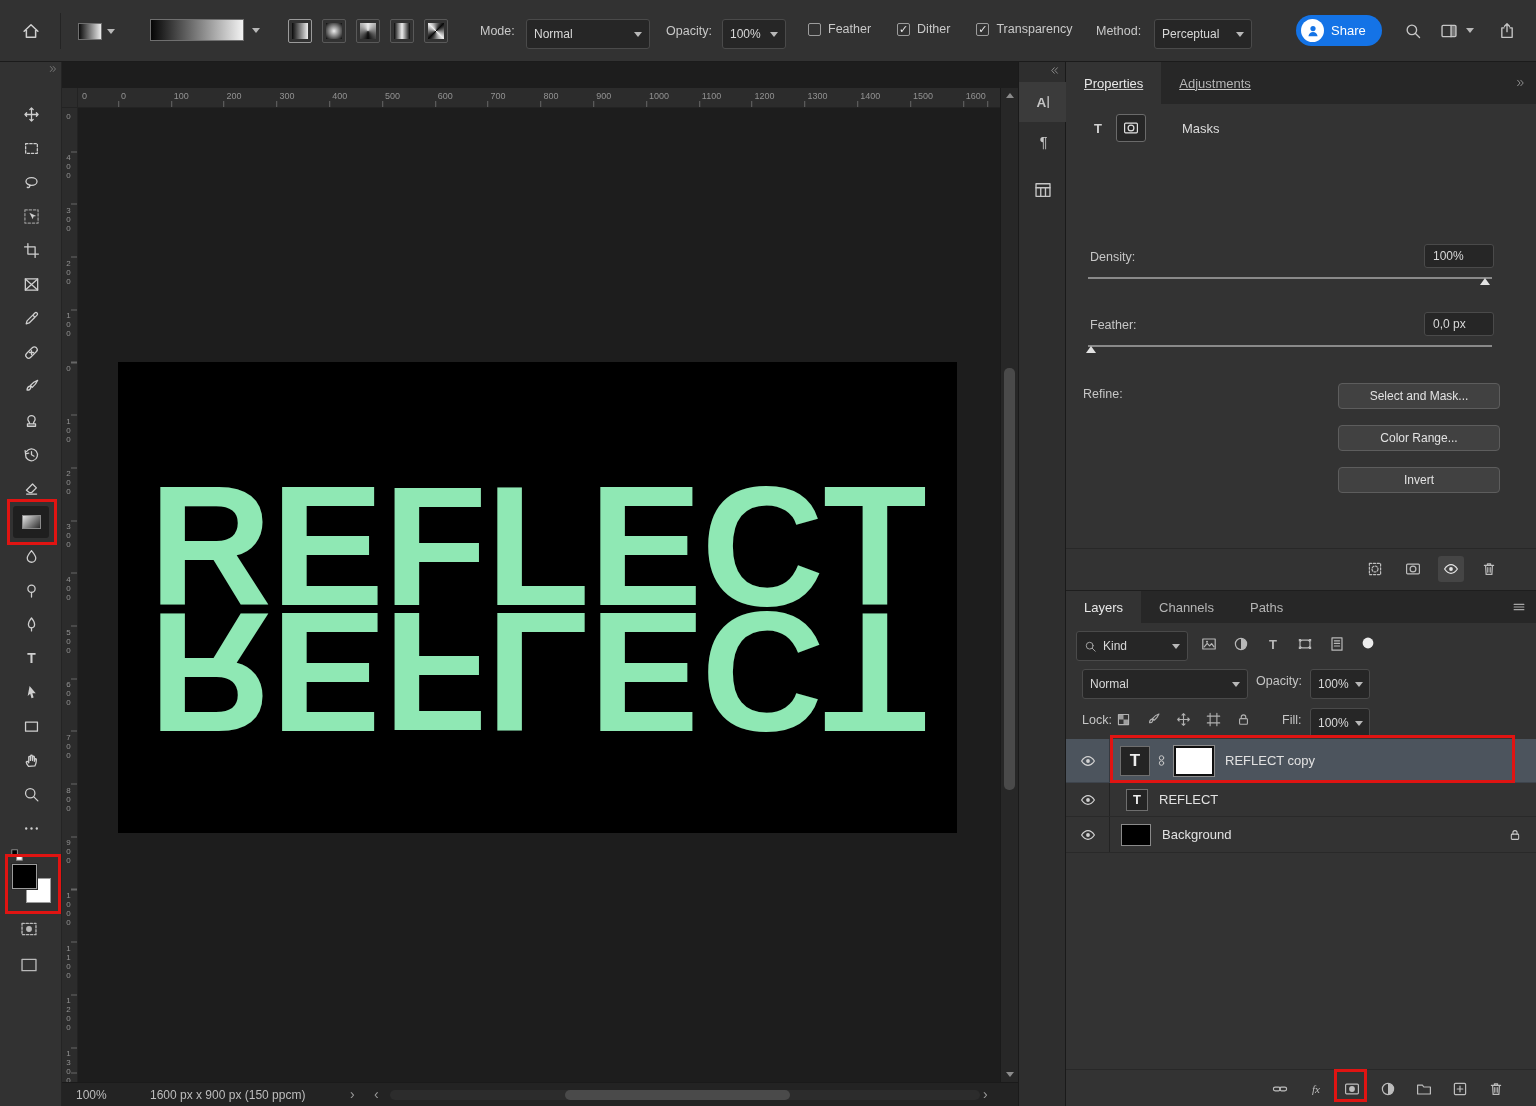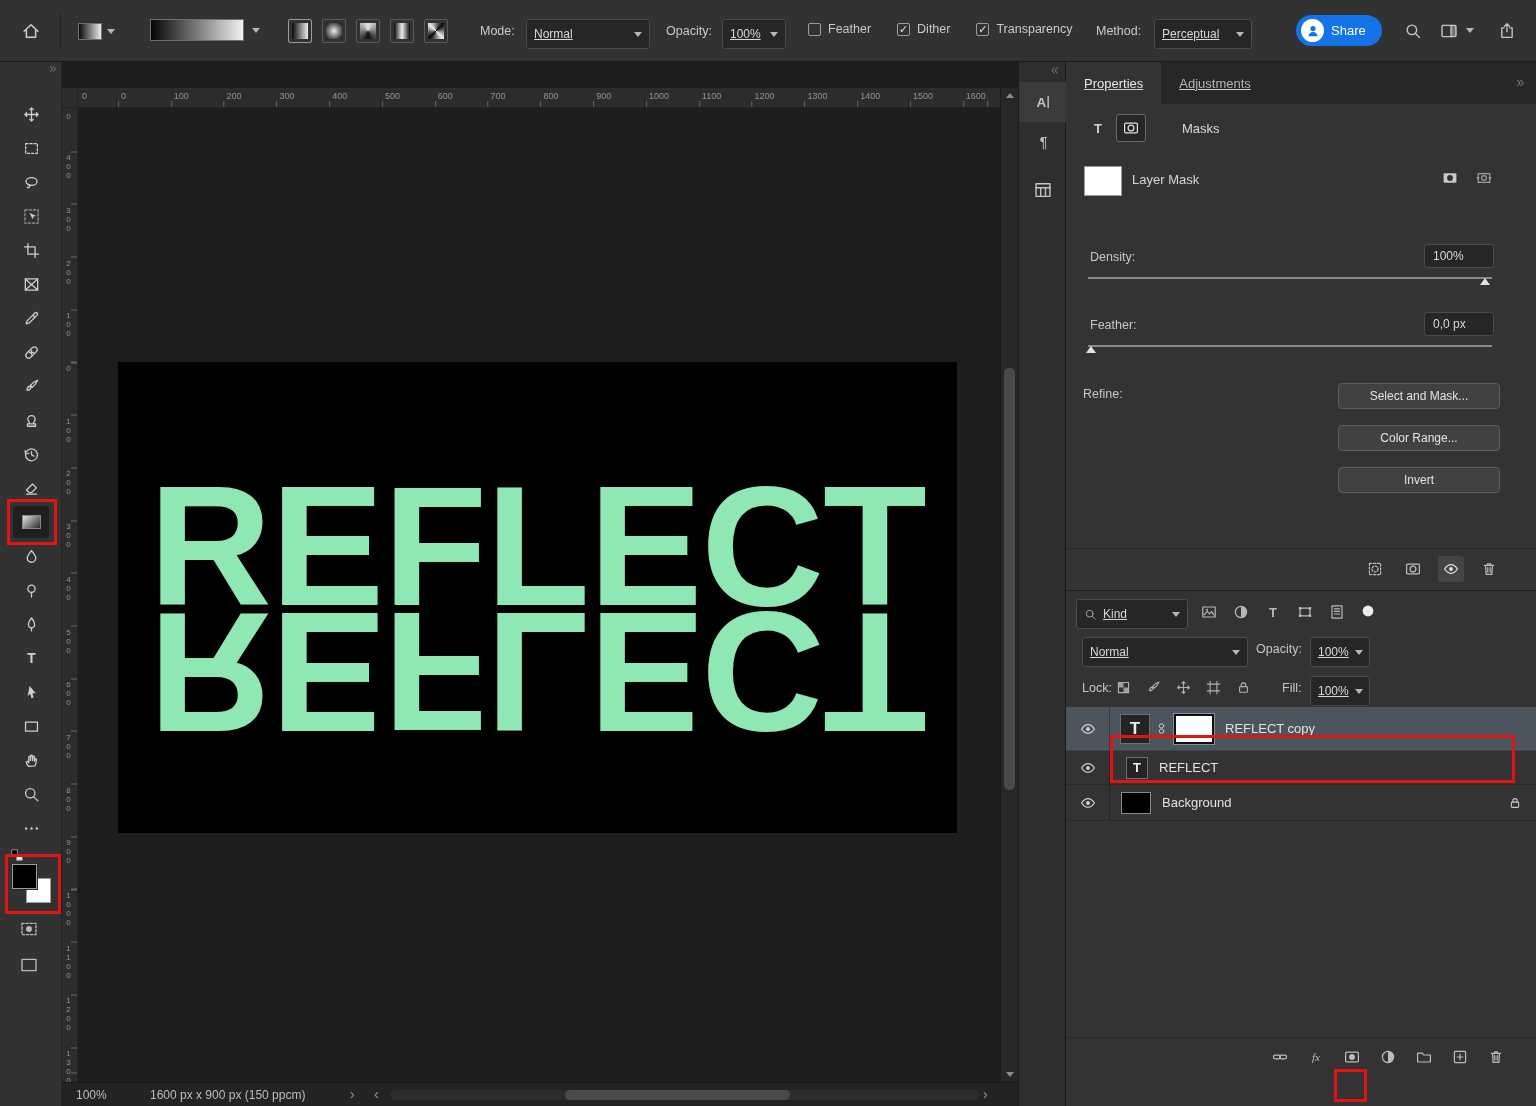--- a/index.html
+++ b/index.html
@@ -24,21 +24,21 @@
   .caret{width:0;height:0;border-left:4px solid transparent;border-right:4px solid transparent;border-top:5px solid #b8b8b8;display:inline-block;}
   #grad-styles{position:absolute;left:288px;top:19px;display:flex;gap:10px;}
   .gstyle{width:24px;height:24px;border:1px solid #595959;border-radius:2px;padding:3px;background-origin:content-box;background-clip:content-box;}
   .gstyle.selected{border-color:#9b9b9b;background-color:#1c1c1c;}
   .linear-gradient-icon{background-image:linear-gradient(90deg,#0a0a0a,#ededed);}
   .radial-gradient-icon{background-image:radial-gradient(circle,#ededed,#0a0a0a);}
   .angle-gradient-icon{background-image:conic-gradient(#ededed,#0a0a0a,#ededed);}
   .reflected-gradient-icon{background-image:linear-gradient(90deg,#0a0a0a,#ededed,#0a0a0a);}
   .diamond-gradient-icon{background-image:conic-gradient(from 45deg,#0a0a0a,#ededed 90deg,#0a0a0a 180deg,#ededed 270deg,#0a0a0a);}
   .tb-label{position:absolute;top:24px;font-size:12.5px;color:#c9c9c9;white-space:nowrap;}
-  .combo{background:var(--field);border:1px solid var(--field-br);border-radius:3px;height:24px;display:flex;align-items:center;gap:6px;padding:14px 7px;font-size:12px;color:#d8d8d8;position:absolute;top:19px;text-decoration:underline;}
+  .combo{background:var(--field);border:1px solid var(--field-br);border-radius:3px;height:24px;display:flex;align-items:center;gap:6px;padding:14px 7px;font-size:12px;color:#d8d8d8;position:absolute;top:19px;}
   .combo .caret{margin-left:auto;}
   #topbar-checks{position:absolute;left:808px;top:22px;display:flex;gap:26px;}
   .check{display:flex;align-items:center;gap:7px;font-size:12.5px;color:#c9c9c9;}
   .check .box{width:13px;height:13px;border:1px solid #9c9c9c;border-radius:2px;font-size:11px;line-height:11px;text-align:center;color:#e9e9e9;}
   #share-btn{position:absolute;left:1296px;top:15px;height:31px;padding:0 16px 0 5px;border-radius:16px;background:var(--blue);color:#fff;font-size:13px;display:flex;align-items:center;gap:7px;}
   #share-btn .avatar{width:23px;height:23px;border-radius:50%;background:#fff;display:flex;align-items:center;justify-content:center;}
   .tb-icon{position:absolute;top:22px;color:#c6c6c6;}
 
   
   #toolbar{position:absolute;left:0;top:62px;width:62px;bottom:0;background:#323232;border-right:1px solid #242424;}
@@ -536,38 +536,20 @@
               <text x="8" y="12.5" font-size="13" font-weight="bold" text-anchor="middle" fill="currentColor" stroke="none" font-family="Liberation Sans, sans-serif">T</text>
             </svg>
           </span>
         <span class="mask-btn">
             <svg width="16" height="16" viewBox="0 0 16 16" fill="none" stroke="currentColor" stroke-width="1.2" stroke-linecap="round" stroke-linejoin="round">
               <rect x="1.6" y="3.2" width="12.8" height="9.6" rx="1"></rect>
               <circle cx="8" cy="8" r="2.9"></circle>
             </svg>
           </span>
         <span id="masks-title">Masks</span>
-        <div id="lm-row">
-          <div id="lm-thumb"></div>
-          <span id="lm-label">Layer Mask</span>
-          <span class="lm-ic" style="left:376px">
-              <svg width="16" height="16" viewBox="0 0 16 16" fill="none" stroke="currentColor" stroke-width="1.2" stroke-linecap="round" stroke-linejoin="round">
-                <rect x="1.6" y="3.2" width="12.8" height="9.6" rx="1" fill="currentColor" stroke="none"></rect>
-                <circle cx="8" cy="8" r="2.9" fill="#2e2e2e" stroke="none"></circle>
-              </svg>
-            </span>
-          <span class="lm-ic" style="left:410px;color:#9f9f9f">
-              <svg width="16" height="16" viewBox="0 0 16 16" fill="none" stroke="currentColor" stroke-width="1.2" stroke-linecap="round" stroke-linejoin="round">
-                <rect x="2.2" y="3.6" width="11.6" height="8.8"></rect>
-                <circle cx="8" cy="8" r="2.4"></circle>
-                <rect x="1" y="7" width="2.2" height="2.2" fill="currentColor" stroke="none"></rect>
-                <rect x="12.8" y="7" width="2.2" height="2.2" fill="currentColor" stroke="none"></rect>
-              </svg>
-            </span>
-        </div>
         <span class="plabel" style="left:24px;top:146px">Density:</span>
         <div class="pval" style="left:358px;top:140px">100%</div>
         <div class="track" style="left:22px;top:173px;width:404px"></div>
         <span class="sthumb" style="left:414px;top:174px"></span>
         <span class="plabel" style="left:24px;top:214px">Feather:</span>
         <div class="pval" style="left:358px;top:208px">0,0 px</div>
         <div class="track" style="left:22px;top:241px;width:404px"></div>
         <span class="sthumb" style="left:20px;top:242px"></span>
         <span class="plabel" style="left:17px;top:283px">Refine:</span>
         <div class="ps-btn" style="left:272px;top:279px">Select and Mask...</div>
@@ -596,20 +578,30 @@
             <span class="pico">
               <svg width="16" height="16" viewBox="0 0 16 16" fill="none" stroke="currentColor" stroke-width="1.2" stroke-linecap="round" stroke-linejoin="round">
                 <path d="M3.4 4.4h9.2M6.4 4.2V2.8h3.2v1.4M4.6 4.6l.5 8.8h5.8l.5-8.8M6.8 6.6v4.6M9.2 6.6v4.6"></path>
               </svg>
             </span>
           </div>
       </div>
     </section>
 
     <section id="layersgroup">
+      <div class="ptabbar">
+        <div class="ptab active">Layers</div>
+        <div class="ptab">Channels</div>
+        <div class="ptab">Paths</div>
+        <span class="pmenu">
+            <svg width="14" height="14" viewBox="0 0 16 16" fill="none" stroke="currentColor" stroke-width="1.2" stroke-linecap="round" stroke-linejoin="round">
+              <path d="M2.4 5h11.2M2.4 8h11.2M2.4 11h11.2"></path>
+            </svg>
+          </span>
+      </div>
       <div class="lcontent">
         <div id="kind-combo" class="combo">
           <span class="sicn">
               <svg width="13" height="13" viewBox="0 0 16 16" fill="none" stroke="currentColor" stroke-width="1.2" stroke-linecap="round" stroke-linejoin="round">
                 <circle cx="7" cy="7" r="4.2"></circle>
                 <path d="m10.2 10.2 3.6 3.6"></path>
               </svg>
             </span>
           <span>Kind</span>
           <span class="caret"></span>

